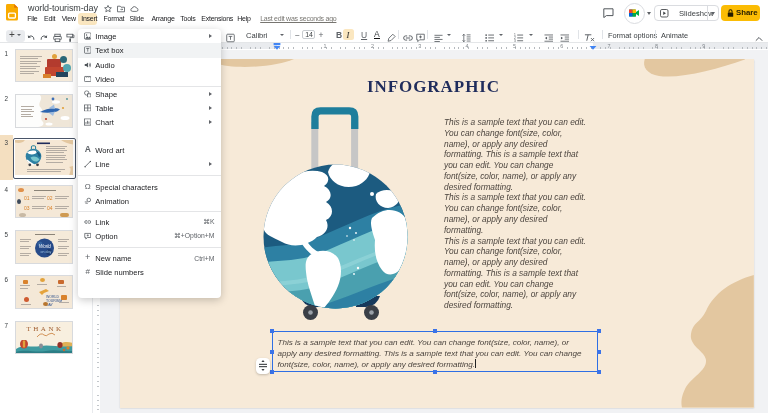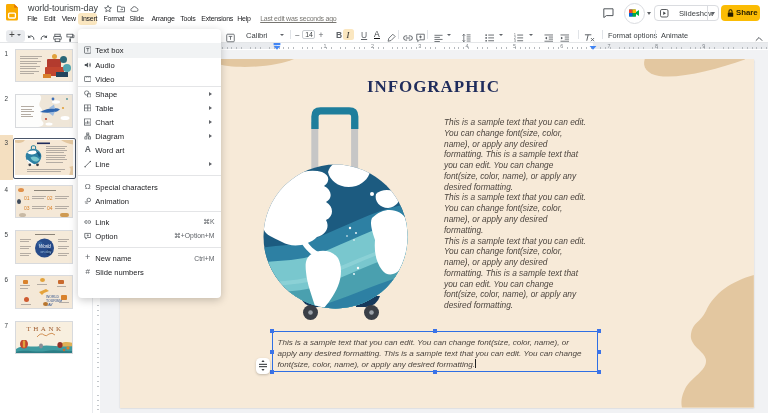--- a/index.html
+++ b/index.html
@@ -472,20 +472,29 @@
 
 <div class="abs" style="left:77.7px;top:28.5px;width:143.8px;height:269.5px;background:#fff;border-radius:4px;box-shadow:0 2px 8px rgba(0,0,0,0.22);z-index:50;" id="insertmenu">
 <style>
 .mi{position:absolute;left:0;width:100%;height:14.3px;}
 .mi .lb{position:absolute;left:17.6px;top:50%;transform:translateY(-50%);font-size:7.6px;color:#202124;white-space:nowrap;}
 .mi .ic{position:absolute;left:6.3px;top:50%;transform:translateY(-50%);width:7.5px;height:7.5px;}
 .mi .sc{position:absolute;right:7px;top:50%;transform:translateY(-50%);font-size:6.8px;color:#5f6368;white-space:nowrap;}
 .mi .ar{position:absolute;right:9px;top:50%;transform:translateY(-50%);width:0;height:0;border-left:3.5px solid #5f6368;border-top:2.6px solid transparent;border-bottom:2.6px solid transparent;}
 .msep{position:absolute;left:0;width:100%;height:1px;background:#e4e5e7;}
 </style>
+  <div class="mi" style="top:0.5px;">
+      <svg class="ic" viewBox="0 0 10 10">
+        <rect x="0.6" y="0.6" width="8.8" height="8.8" rx="1.6" fill="none" stroke="#52575c" stroke-width="1"></rect>
+        <circle cx="3.4" cy="3.6" r="0.9" fill="#52575c"></circle>
+        <path d="M1.5 8.5 L4.2 5.4 L6 7.2 L7.5 5.8 L8.8 8.5 Z" fill="#52575c"></path>
+      </svg>
+      <span class="lb">Image</span>
+      <span class="ar"></span>
+    </div>
   <div class="mi" style="top:14.8px;background:#f1f3f4;">
       <svg class="ic" viewBox="0 0 10 10">
         <rect x="0.6" y="0.6" width="8.8" height="8.8" rx="1.2" fill="none" stroke="#52575c" stroke-width="1"></rect>
         <path d="M3 3 L7 3 M5 3 L5 7.2" stroke="#52575c" stroke-width="1" fill="none"></path>
       </svg>
       <span class="lb">Text box</span>
     </div>
   <div class="mi" style="top:29px;">
       <svg class="ic" viewBox="0 0 10 10">
         <path d="M1 3.8 L3 3.8 L5.4 1.6 L5.4 8.4 L3 6.2 L1 6.2 Z" fill="#52575c"></path>
@@ -516,30 +525,20 @@
       </svg>
       <span class="lb">Table</span>
       <span class="ar"></span>
     </div>
   <div class="mi" style="top:86.4px;text-decoration:underline;">
       <svg class="ic" viewBox="0 0 10 10">
         <rect x="0.8" y="0.8" width="8.4" height="8.4" fill="none" stroke="#52575c" stroke-width="1"></rect>
         <path d="M2.6 7.4 L2.6 5.2 M4.6 7.4 L4.6 3.4 M6.6 7.4 L6.6 4.4" stroke="#52575c" stroke-width="1.1"></path>
       </svg>
       <span class="lb">Chart</span>
-      <span class="ar"></span>
-    </div>
-  <div class="mi" style="top:100.7px;">
-      <svg class="ic" viewBox="0 0 10 10">
-        <path d="M5 1.5 L5 4 M2.5 6 L2.5 4.8 L7.5 4.8 L7.5 6" stroke="#52575c" stroke-width="0.9" fill="none"></path>
-        <rect x="3.6" y="0.8" width="2.8" height="2.8" fill="none" stroke="#52575c" stroke-width="0.9"></rect>
-        <rect x="1.1" y="6.2" width="2.8" height="2.8" fill="none" stroke="#52575c" stroke-width="0.9"></rect>
-        <rect x="6.1" y="6.2" width="2.8" height="2.8" fill="none" stroke="#52575c" stroke-width="0.9"></rect>
-      </svg>
-      <span class="lb">Diagram</span>
       <span class="ar"></span>
     </div>
   <div class="mi" style="top:114.8px;">
       <div class="ic" style="font-size:8.5px;color:#5f6368;font-weight:bold;line-height:7.5px;text-align:center;">A</div>
       <span class="lb">Word art</span>
     </div>
   <div class="mi" style="top:128.7px;">
       <svg class="ic" viewBox="0 0 10 10">
         <path d="M1.5 8.5 L8.5 1.5" stroke="#52575c" stroke-width="1.1"></path>
         <circle cx="1.5" cy="8.5" r="1" fill="#52575c"></circle>

